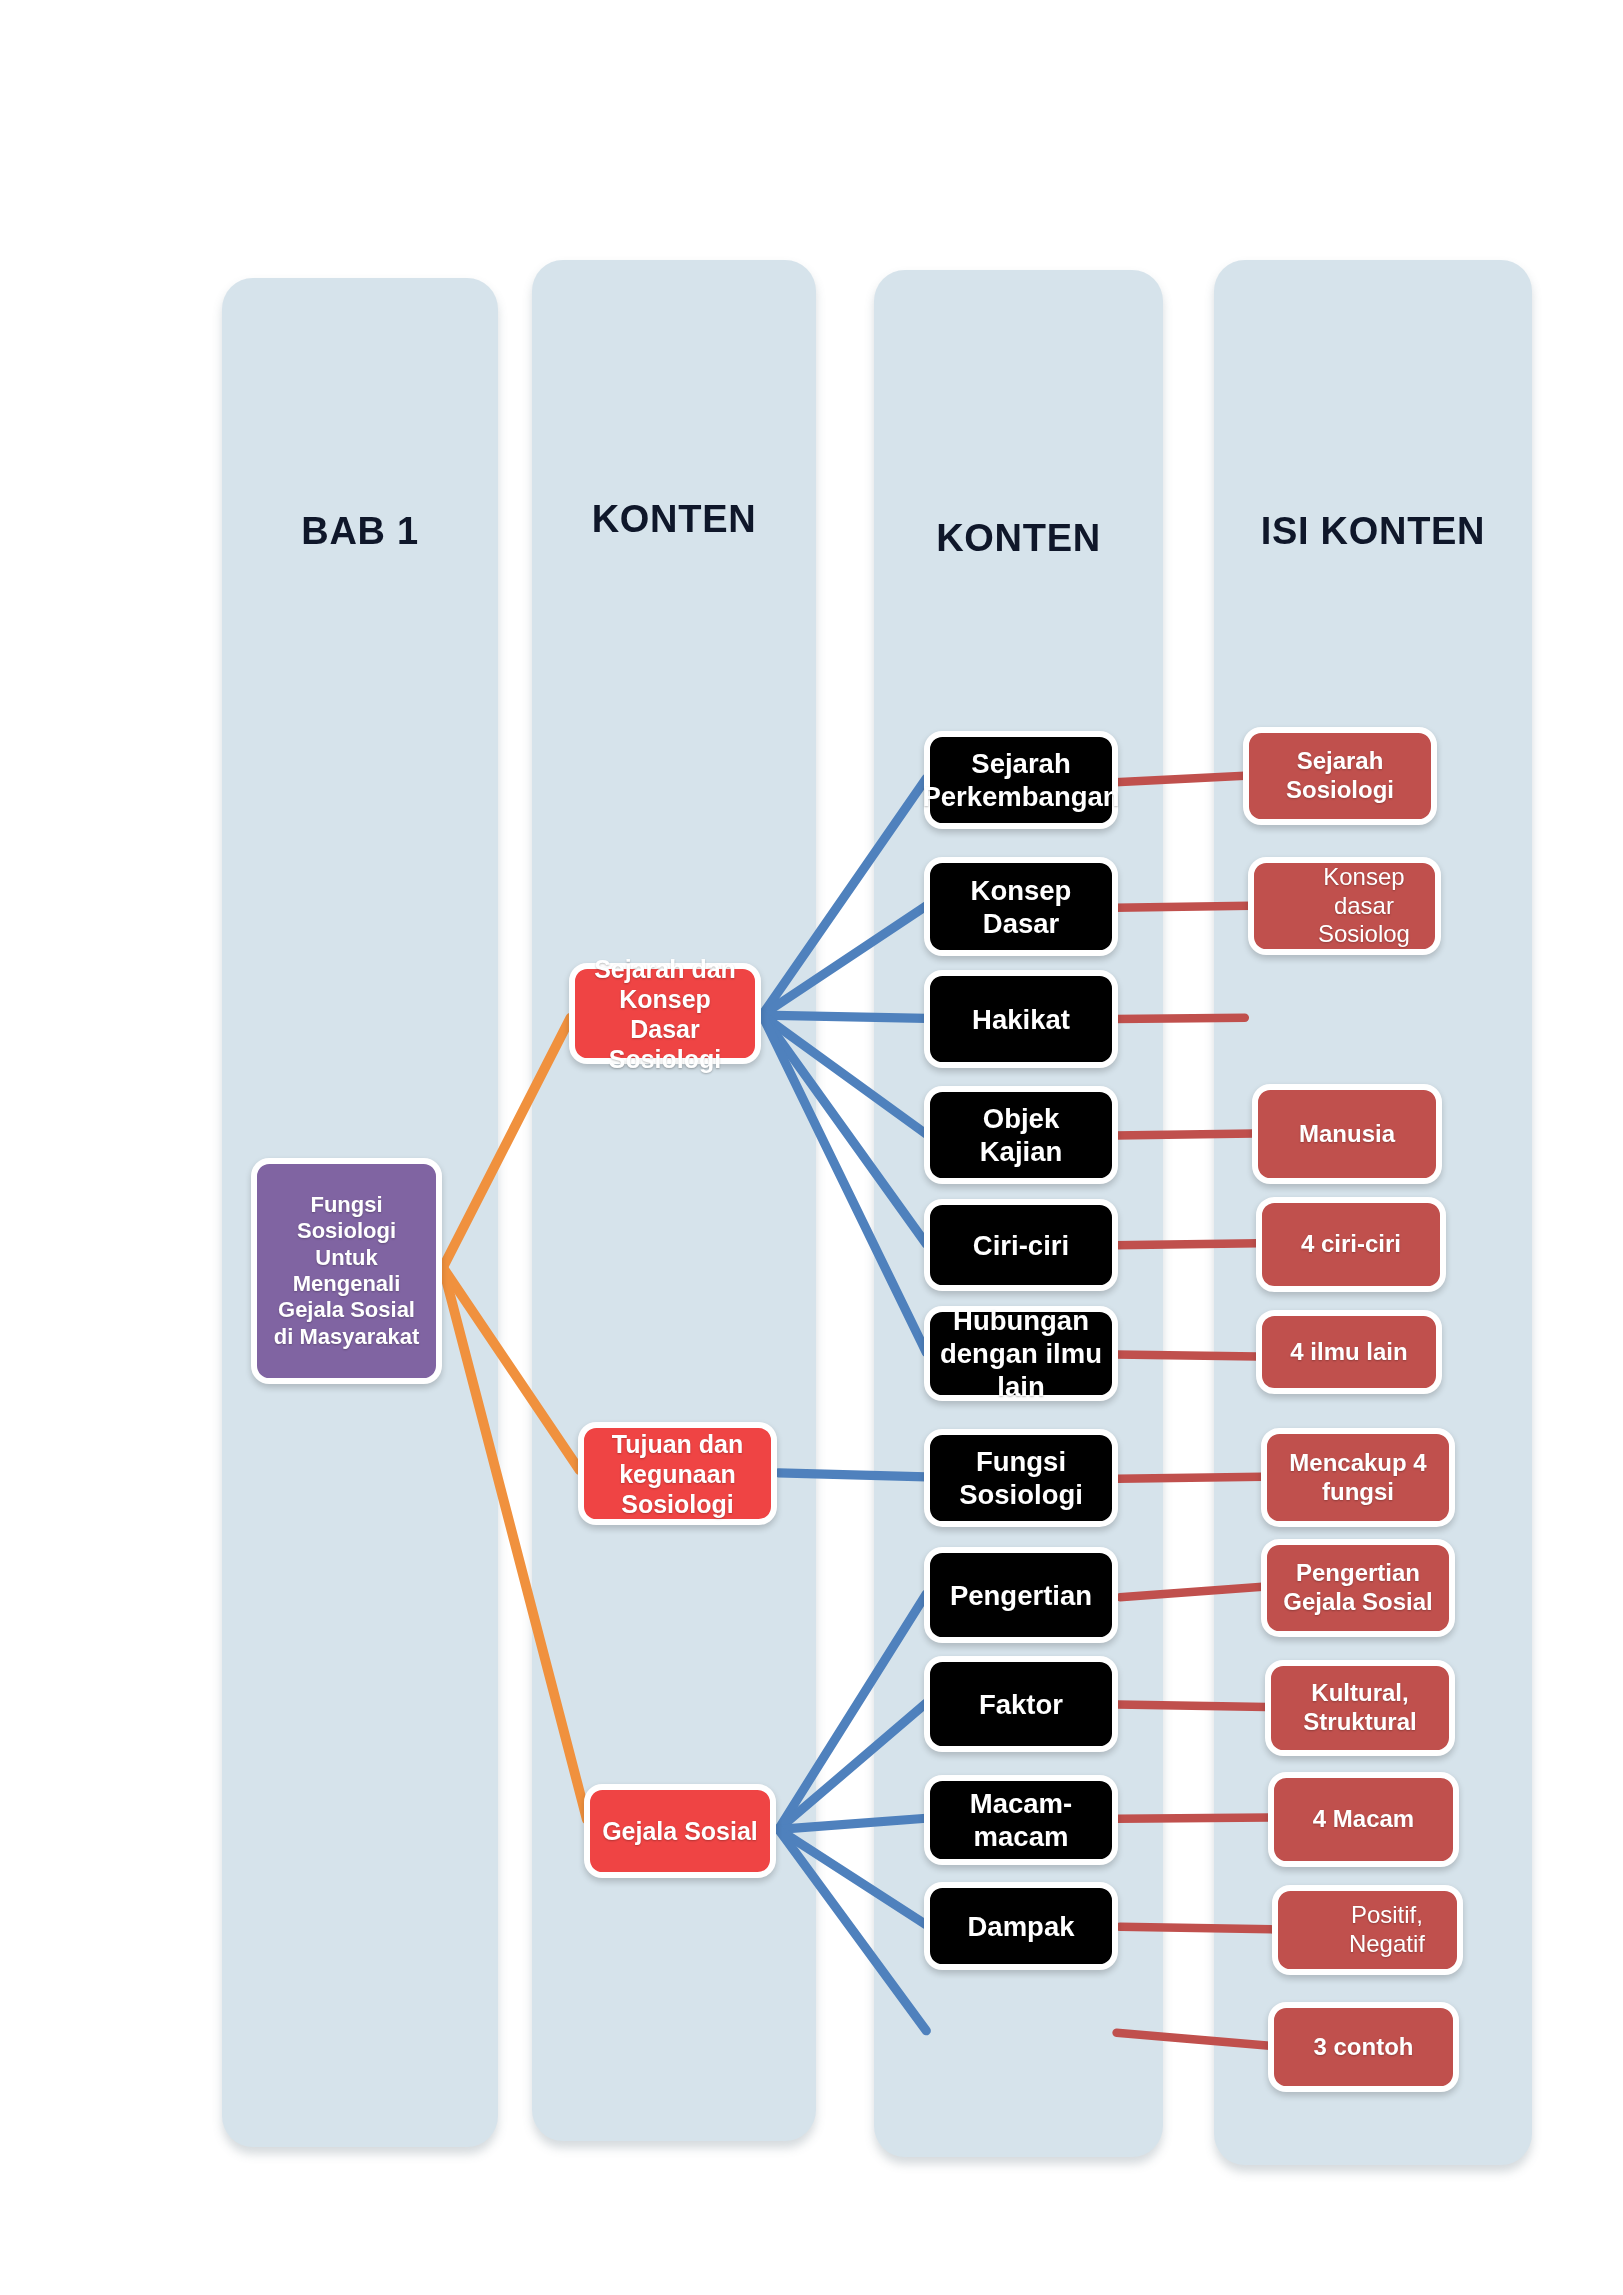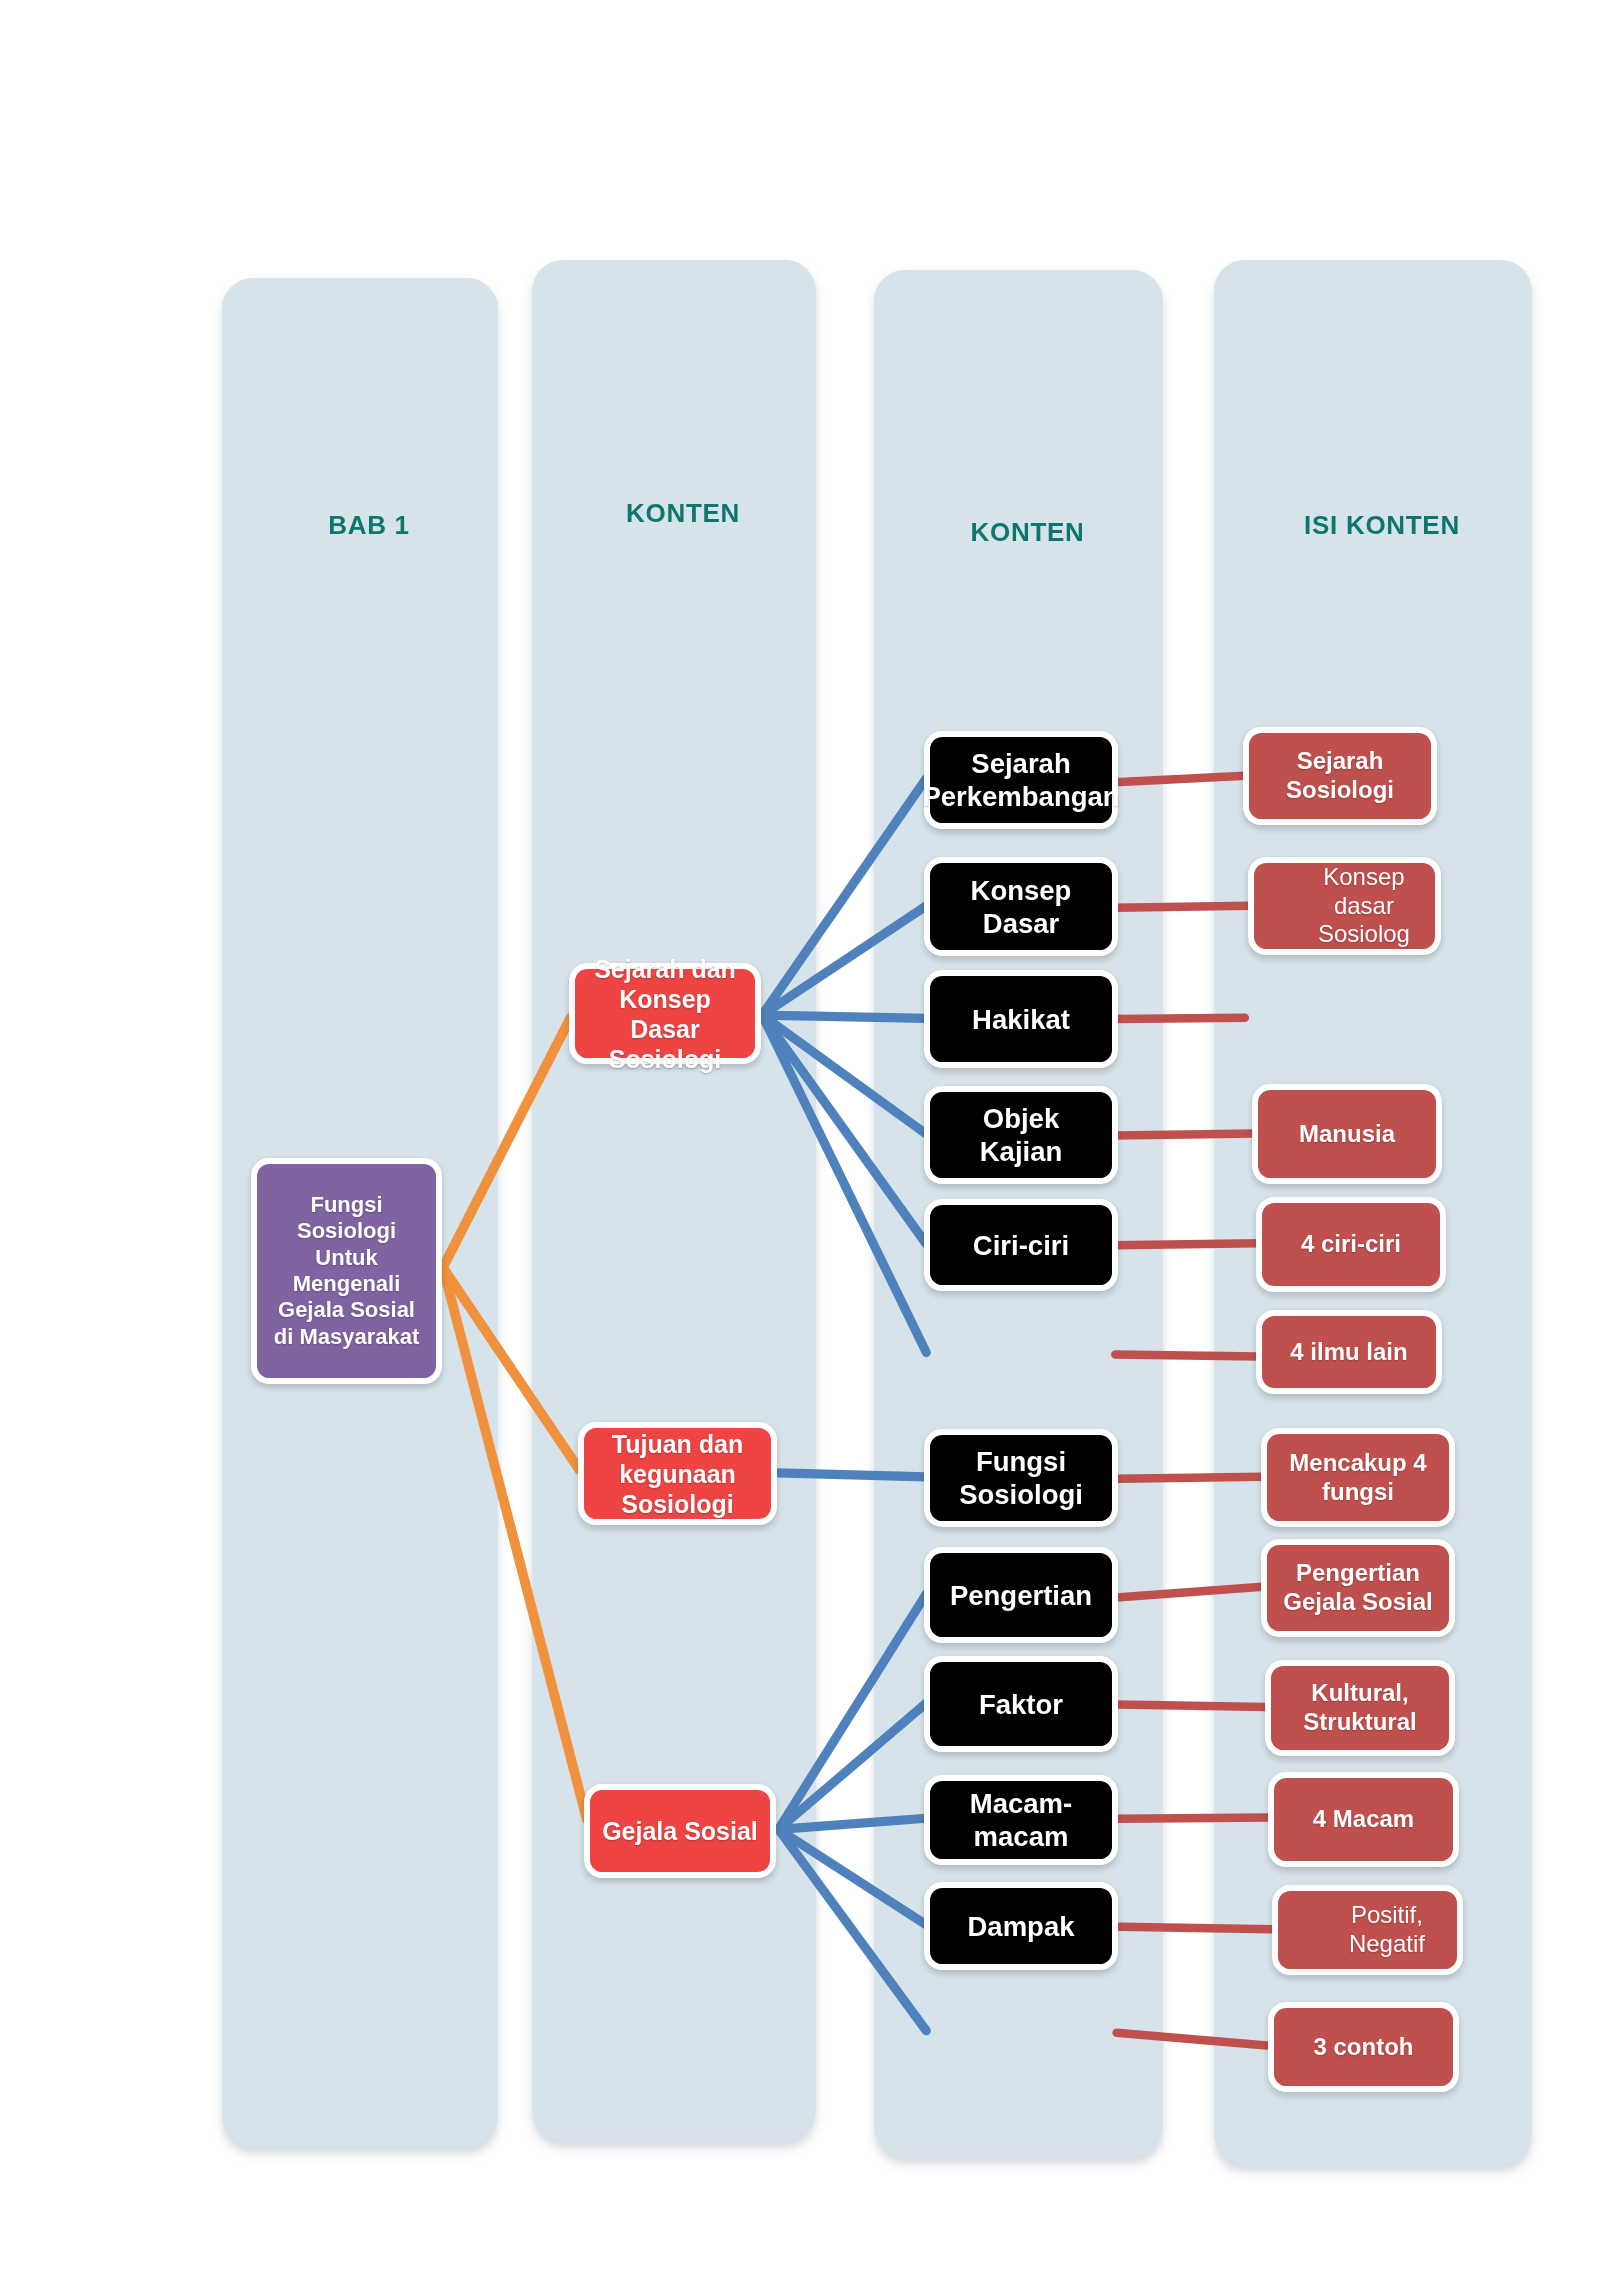--- a/index.html
+++ b/index.html
@@ -1,21 +1,21 @@
 <!DOCTYPE html>
 <html style="font-size:10.5px"><head>
 <meta charset="utf-8">
 <style>
   html,body{margin:0;padding:0;background:#ffffff;}
   .canvas{position:relative;width:1623px;height:2295px;background:#ffffff;overflow:hidden;
           font-family:"Liberation Sans",sans-serif;}
   .col{position:absolute;background:#D6E3EB;border-radius:31px;
        box-shadow:0 6.5px 9.2px rgba(90,110,125,.25);}
-  .hdr{position:absolute;text-align:center;font-weight:bold;font-size:26px;color:#0f766e;
-       letter-spacing:0.7px;padding-left:9px;}
+  .hdr{position:absolute;text-align:center;font-weight:bold;font-size:38px;color:#0f172a;
+       letter-spacing:0.7px;}
   .wires{position:absolute;left:0;top:0;width:1623px;height:2295px;}
   .wires line{fill:none;stroke-linecap:round;}
   .co{stroke:#F0913E;stroke-width:15px;}
   .cb{stroke:#4F81BD;stroke-width:14px;}
   .cr{stroke:#C0504D;stroke-width:13px;}
   .node{position:absolute;display:flex;align-items:center;justify-content:center;
         box-sizing:border-box;border:6.5px solid #ffffff;border-radius:18.3px;
         box-shadow:0 3.9px 6.5px rgba(0,0,0,.18);text-align:center;color:#fff;}
   .node .lbl{font-weight:bold;line-height:1.2;text-shadow:0 1.3px 2px rgba(0,0,0,.25);
         padding:0 9.2px;}
@@ -97,20 +97,23 @@
   </div>
   <div class="node blue" style="left:924px;top:970px;width:194px;height:98px">
     <span class="lbl">Hakikat</span>
   </div>
   <div class="node blue" style="left:924px;top:1086px;width:194px;height:98px">
     <span class="lbl">Objek Kajian</span>
   </div>
   <div class="node blue" style="left:924px;top:1199px;width:194px;height:92px">
     <span class="lbl">Ciri-ciri</span>
   </div>
+  <div class="node blue" style="left:924px;top:1306px;width:194px;height:95px">
+    <span class="lbl">Hubungan dengan ilmu lain</span>
+  </div>
   <div class="node blue" style="left:924px;top:1429px;width:194px;height:98px">
     <span class="lbl">Fungsi Sosiologi</span>
   </div>
   <div class="node blue" style="left:924px;top:1547px;width:194px;height:96px">
     <span class="lbl">Pengertian</span>
   </div>
   <div class="node blue" style="left:924px;top:1775px;width:194px;height:90px">
     <span class="lbl">Macam-macam</span>
   </div>
   <div class="node blue" style="left:924px;top:1656px;width:194px;height:96px">

